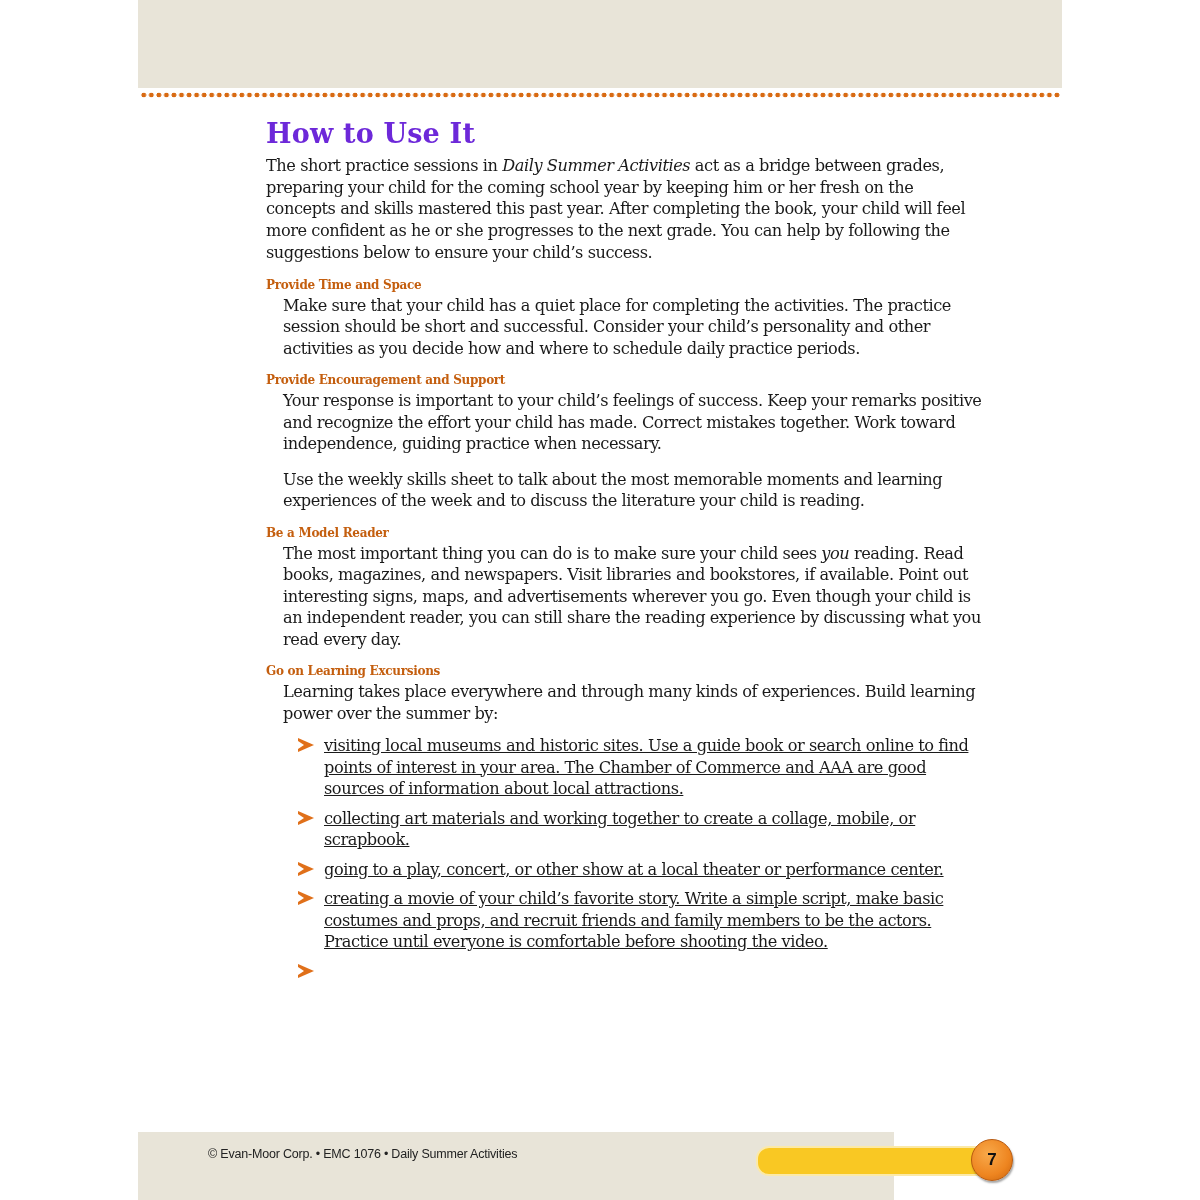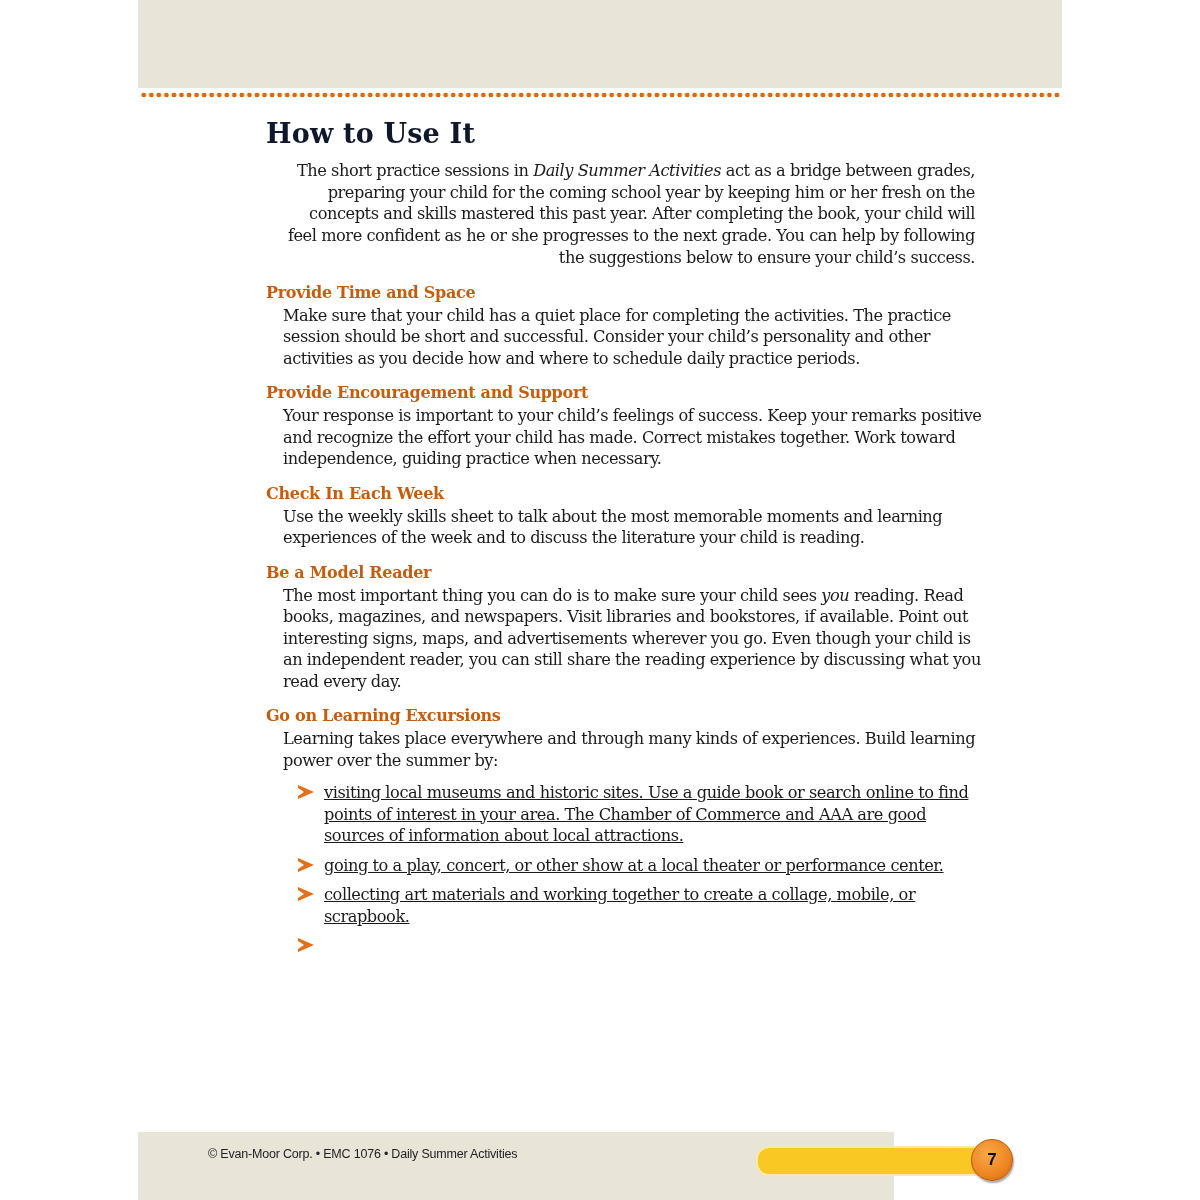--- a/index.html
+++ b/index.html
@@ -3,24 +3,24 @@
 <meta charset="utf-8">
 <style>
   html, body { margin: 0; padding: 0; }
   body { width: 1200px; height: 1200px; background: #ffffff; position: relative; overflow: hidden; }
   .top-band { position: absolute; left: 138px; top: 0; width: 924px; height: 88px; background: #e8e4d8; }
   .dots { position: absolute; left: 140px; top: 91px; width: 920px; height: 8px;
     background-image: radial-gradient(circle, #d86a12 2.2px, transparent 2.6px);
     background-size: 7.55px 8px; background-repeat: repeat-x; }
   .content { position: absolute; left: 266px; top: 118px; width: 720px;
     font-family: "DejaVu Serif", serif; color: #1a1a1a; }
-  h1 { margin: 0 0 6px 0; font-family: "DejaVu Serif", serif; font-weight: bold; font-size: 27px; color: #0f172a; letter-spacing: 0.2px; }
-  .intro { font-size: 16.2px; line-height: 21.7px; margin: 11px; letter-spacing: -0.45px; text-align: right; }
+  h1 { margin: 0 0 6px 0; font-family: "DejaVu Serif", serif; font-weight: bold; font-size: 27px; color: #6d28d9; letter-spacing: 0.2px; }
+  .intro { font-size: 16.2px; line-height: 21.7px; margin: 0; letter-spacing: -0.45px; }
   .section { margin-top: 14px; }
-  .section h2 { margin: 0 0 3px 0; font-size: 16px; font-weight: bold; color: #c45e0e; letter-spacing: -0.3px; }
+  .section h2 { margin: 0 0 3px 0; font-size: 12px; font-weight: bold; color: #c45e0e; letter-spacing: -0.3px; }
   .section p { margin: 1px 0 0 17px; font-size: 16.2px; line-height: 21.5px; letter-spacing: -0.45px; }
   ul.bullets { list-style: none; margin: 11px 0 0 32px; padding: 0; text-decoration: underline; }
   ul.bullets li { position: relative; padding-left: 26px; font-size: 16.2px; line-height: 21.5px; margin-bottom: 8px; letter-spacing: -0.45px; }
   .arrow { position: absolute; left: 0; top: 3px; width: 0; height: 0;
     border-top: 7px solid transparent; border-bottom: 7px solid transparent; border-left: 16px solid #e0701a; }
   .arrow::after { content: ""; position: absolute; left: -16px; top: -4px; border-top: 4px solid transparent; border-bottom: 4px solid transparent; border-left: 6px solid #fff; }
   .footer { position: absolute; left: 138px; top: 1132px; width: 756px; height: 68px; background: #e8e4d8; }
   .footer-text { position: absolute; left: 70px; top: 15px; font-family: "Liberation Sans", sans-serif; font-size: 12.5px; color: #222; letter-spacing: -0.2px; }
   .page-bar { position: absolute; left: 618px; top: 14px; width: 230px; height: 26px; background: #f9c823; border-radius: 13px; border: 2px solid #fbe9a8; }
   .page-badge { position: absolute; left: 833px; top: 7px; width: 40px; height: 40px; border-radius: 50%;
@@ -43,36 +43,36 @@
     <h2>Provide Time and Space</h2>
     <p>Make sure that your child has a quiet place for completing the activities. The practice session should be short and successful. Consider your child’s personality and other activities as you decide how and where to schedule daily practice periods.</p>
   </div>
 
   <div class="section">
     <h2>Provide Encouragement and Support</h2>
     <p>Your response is important to your child’s feelings of success. Keep your remarks positive and recognize the effort your child has made. Correct mistakes together. Work toward independence, guiding practice when necessary.</p>
   </div>
 
   <div class="section">
-    <h2>Check In Each Week</h2>
     <p>Use the weekly skills sheet to talk about the most memorable moments and learning experiences of the week and to discuss the literature your child is reading.</p>
   </div>
 
   <div class="section">
     <h2>Be a Model Reader</h2>
     <p><span>The most important thing you can do is to make sure your child sees </span><em>you</em><span> reading. Read books, magazines, and newspapers. Visit libraries and bookstores, if available. Point out interesting signs, maps, and advertisements wherever you go. Even though your child is an independent reader, you can still share the reading experience by discussing what you read every day.</span></p>
   </div>
 
   <div class="section">
     <h2>Go on Learning Excursions</h2>
     <p>Learning takes place everywhere and through many kinds of experiences. Build learning power over the summer by:</p>
     <ul class="bullets">
       <li><span class="arrow"></span><span>visiting local museums and historic sites. Use a guide book or search online to find points of interest in your area. The Chamber of Commerce and AAA are good sources of information about local attractions.</span></li>
+      <li><span class="arrow"></span><span>collecting art materials and working together to create a collage, mobile, or scrapbook.</span></li>
       <li><span class="arrow"></span><span>going to a play, concert, or other show at a local theater or performance center.</span></li>
-      <li><span class="arrow"></span><span>collecting art materials and working together to create a collage, mobile, or scrapbook.</span></li>
+      <li><span class="arrow"></span><span>creating a movie of your child’s favorite story. Write a simple script, make basic costumes and props, and recruit friends and family members to be the actors. Practice until everyone is comfortable before shooting the video.</span></li>
       <li><span class="arrow"></span></li>
     </ul>
   </div>
 </div>
 
 <div class="footer">
   <div class="footer-text">© Evan-Moor Corp. • EMC 1076 • Daily Summer Activities</div>
   <div class="page-bar"></div>
   <div class="page-badge">7</div>
 </div>

